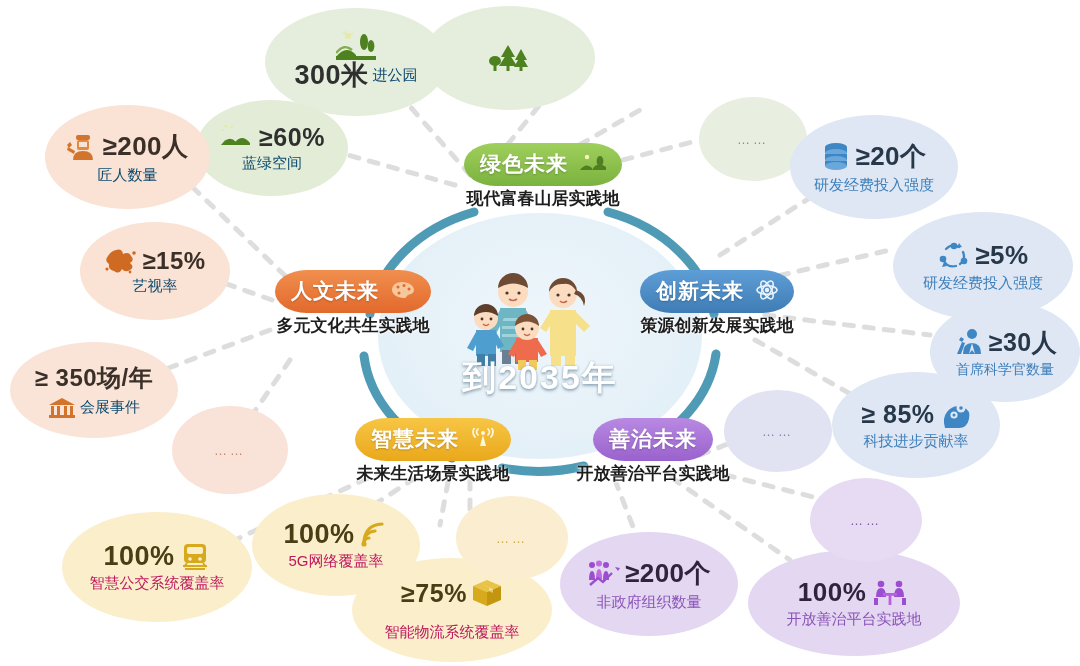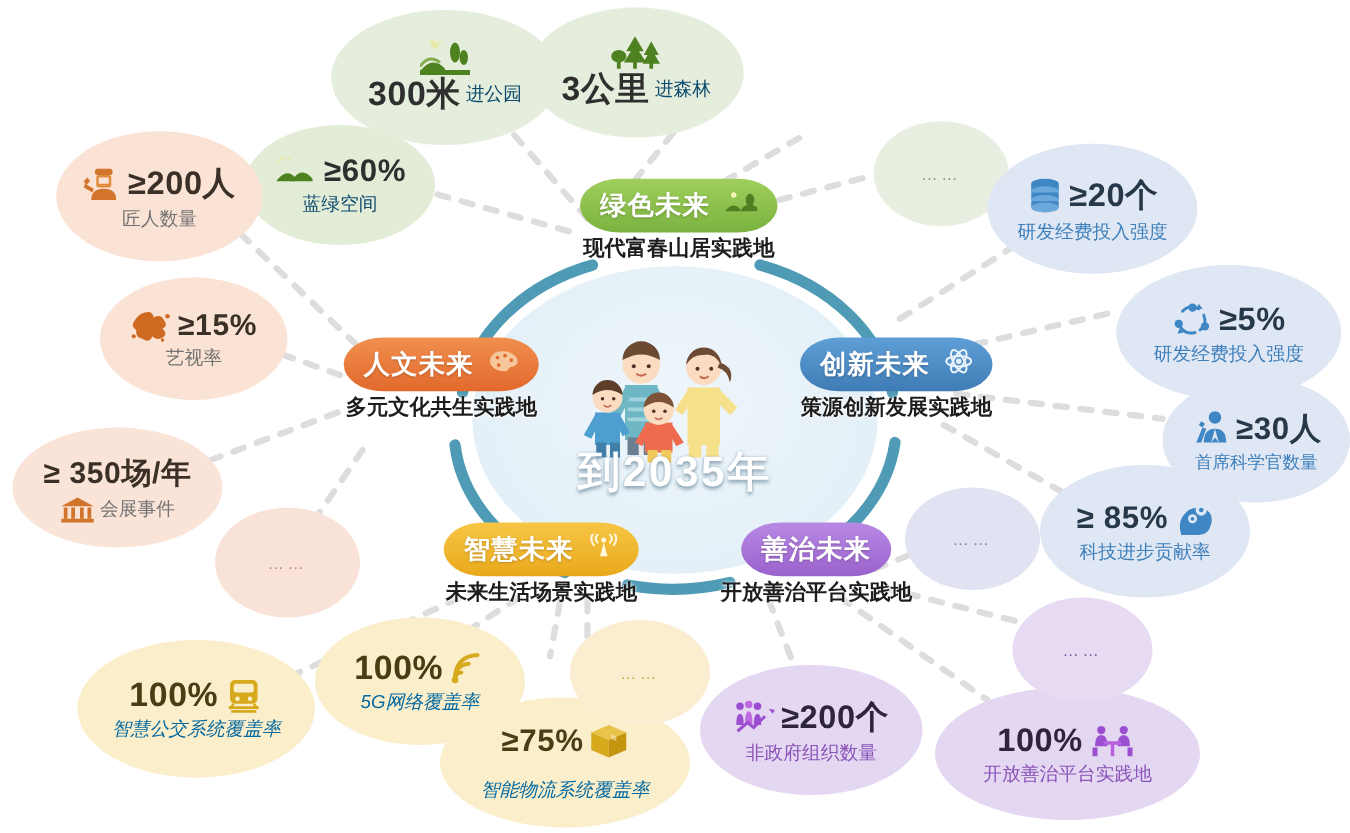--- a/index.html
+++ b/index.html
@@ -27,23 +27,23 @@
   .bub .ico{display:inline-flex;align-items:center;justify-content:center;}
   .bub .ico svg{display:block;}
   .dots{font-size:13px;letter-spacing:3px;line-height:1;}
 
   
   .green  .big{color:#2f2f2f;}
   .green  .sub{color:#0c4a6e;}
   .blue   .big{color:#27384a;}
   .blue   .sub{color:#3d7fba;}
   .orange .big{color:#3a3028;}
-  .orange .sub{color:#737373;}
+  .orange .sub{color:#0c4a6e;}
   .yellow .big{color:#4a3c13;}
-  .yellow .sub{color:#0369a1;font-style:italic;}
+  .yellow .sub{color:#be185d;}
   .purple .big{color:#2e2440;}
   .purple .sub{color:#8a53b8;}
 
   
   #core{
     position:absolute;left:378px;top:213px;width:324px;height:246px;
     border-radius:50%;
     background:radial-gradient(ellipse at 50% 45%, #eef6fb 0%, #e6f1f8 55%, #dfeef6 100%);
   }
   #coreRing{
@@ -288,24 +288,20 @@
             <path d="M20,9 l9,14 h-18 z" fill="#4e8221"></path>
             <rect x="18.5" y="22" width="3" height="6" fill="#4e8221"></rect>
             <path d="M33,6 l6,11 h-12 z" fill="#4e8221"></path>
             <path d="M33,12 l7,12 h-14 z" fill="#4e8221"></path>
             <rect x="31.5" y="23" width="3" height="5" fill="#4e8221"></rect>
             <ellipse cx="7" cy="18" rx="6" ry="5" fill="#4e8221"></ellipse>
             <rect x="5.5" y="20" width="3" height="8" fill="#4e8221"></rect>
           </svg>
       </span>
     </div>
-    <div class="row" style="margin-top:-4px;">
-      <span class="big" style="font-size:27px;">3公里</span>
-      <span class="sub" style="font-size:15px;">进森林</span>
-    </div>
   </div>
 
 
   <div class="bub green" style="left:196px;top:100px;width:152px;height:96px;background:#e2ecd6;">
     <div class="row">
       <span class="ico">
         <svg width="36" height="26" viewBox="0 0 36 26">
             <path d="M8,2 l0,-2 M8,2 l-3,-1 M11,3 l3,-2 M5,5 l-3,0" stroke="#e6e9a8" stroke-width="1.5"></path>
             <path d="M2,20 q8,-11 15,-3 l0,3 z" fill="#4e8221"></path>
             <path d="M14,20 q8,-13 17,-2 l0,2 z" fill="#4e8221"></path>

